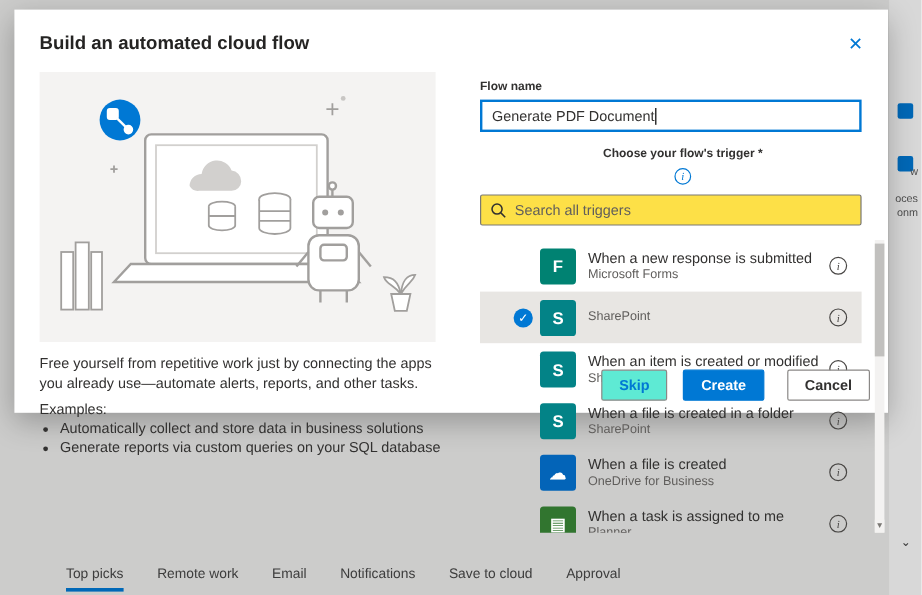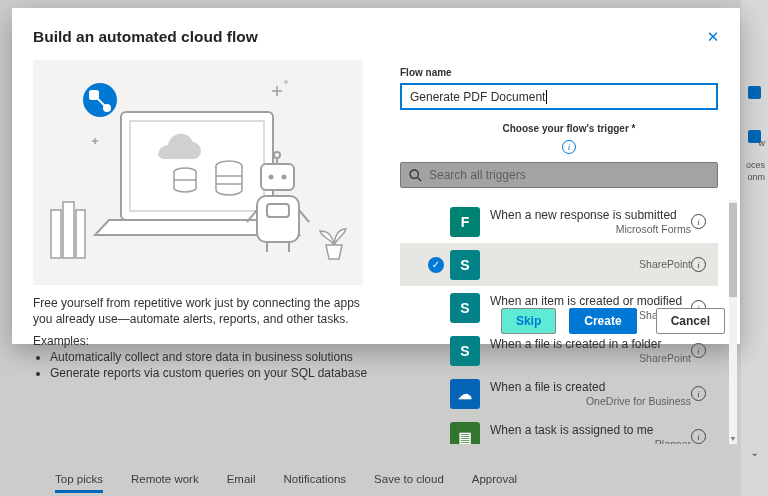--- a/index.html
+++ b/index.html
@@ -59,21 +59,21 @@
   }
   .caret { display:inline-block; width:1px; height:14px; background:#000; margin-left:1px; }
   .trigger-label-row { margin-top:13px; display:flex; align-items:center; gap:6px;flex-direction:column; }
   .info-dot {
     width:14px; height:14px; border:1px solid #0078d4; border-radius:50%;
     color:#0078d4; font-size:9px; font-style:italic; font-family:"Liberation Serif", serif;
     display:flex; align-items:center; justify-content:center; cursor:pointer;
   }
   .search-box {
     margin-top:8px; width:318px; height:26px; border:1px solid #7a7874; border-radius:2px;
-    display:flex; align-items:center; padding:0 8px; gap:7px; background:#a3a3a3;
+    display:flex; align-items:center; padding:0 8px; gap:7px; background:#fde047;
   }
   .search-box svg { flex:0 0 auto; }
   .search-input {
     border:none; outline:none; flex:1; font-size:12px; color:#323130;
     font-family:"Liberation Sans", sans-serif; background:transparent; height:100%;
   }
   .search-input::placeholder { color:#605e5c; }
 
   
   .trigger-list { position:relative; margin-top:12px; width:338px; height:244px; overflow:hidden; }
@@ -88,21 +88,21 @@
     margin-right:6px; visibility:hidden;
   }
   .trigger-row.selected .check { visibility:visible; }
   .app-icon {
     flex:0 0 30px; width:30px; height:30px; border-radius:3px; margin-right:10px;
     color:#fff; font-size:14px; font-weight:700;
     display:flex; align-items:center; justify-content:center;
   }
   .row-text { flex:1; min-width:0; }
   .row-title { font-size:12px; color:#323130; line-height:15px; white-space:nowrap; }
-  .row-sub { font-size:10.5px; color:#605e5c; line-height:13px; white-space:nowrap;text-align:right; }
+  .row-sub { font-size:10.5px; color:#605e5c; line-height:13px; white-space:nowrap; }
   .row-info {
     flex:0 0 15px; width:15px; height:15px; border:1px solid #484644; border-radius:50%;
     color:#484644; font-size:9px; font-style:italic; font-family:"Liberation Serif", serif;
     display:flex; align-items:center; justify-content:center; margin-right:12px; cursor:pointer;
   }
   .scrollbar { position:absolute; left:329px; top:0; width:8px; height:100%; background:#f3f2f1; }
   .scroll-thumb { position:absolute; left:0; top:3px; width:8px; height:94px; background:#c1c0be; }
   .scroll-arrow { position:absolute; left:0; bottom:0; width:8px; height:11px; color:#7a7874; font-size:7px; line-height:11px; text-align:center; background:#f3f2f1; }
 
   

